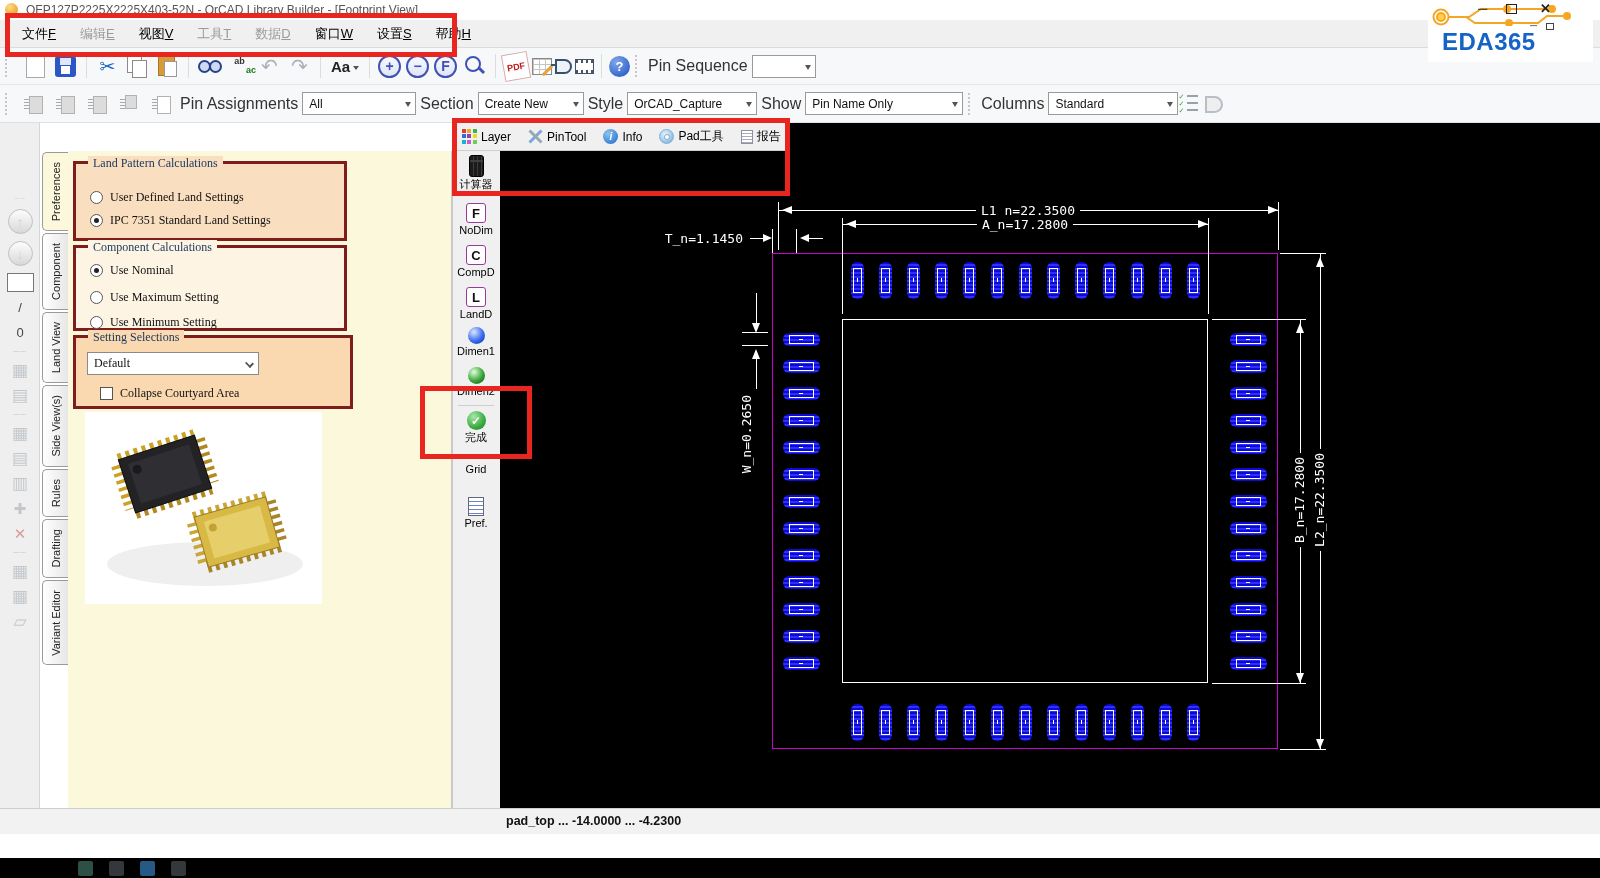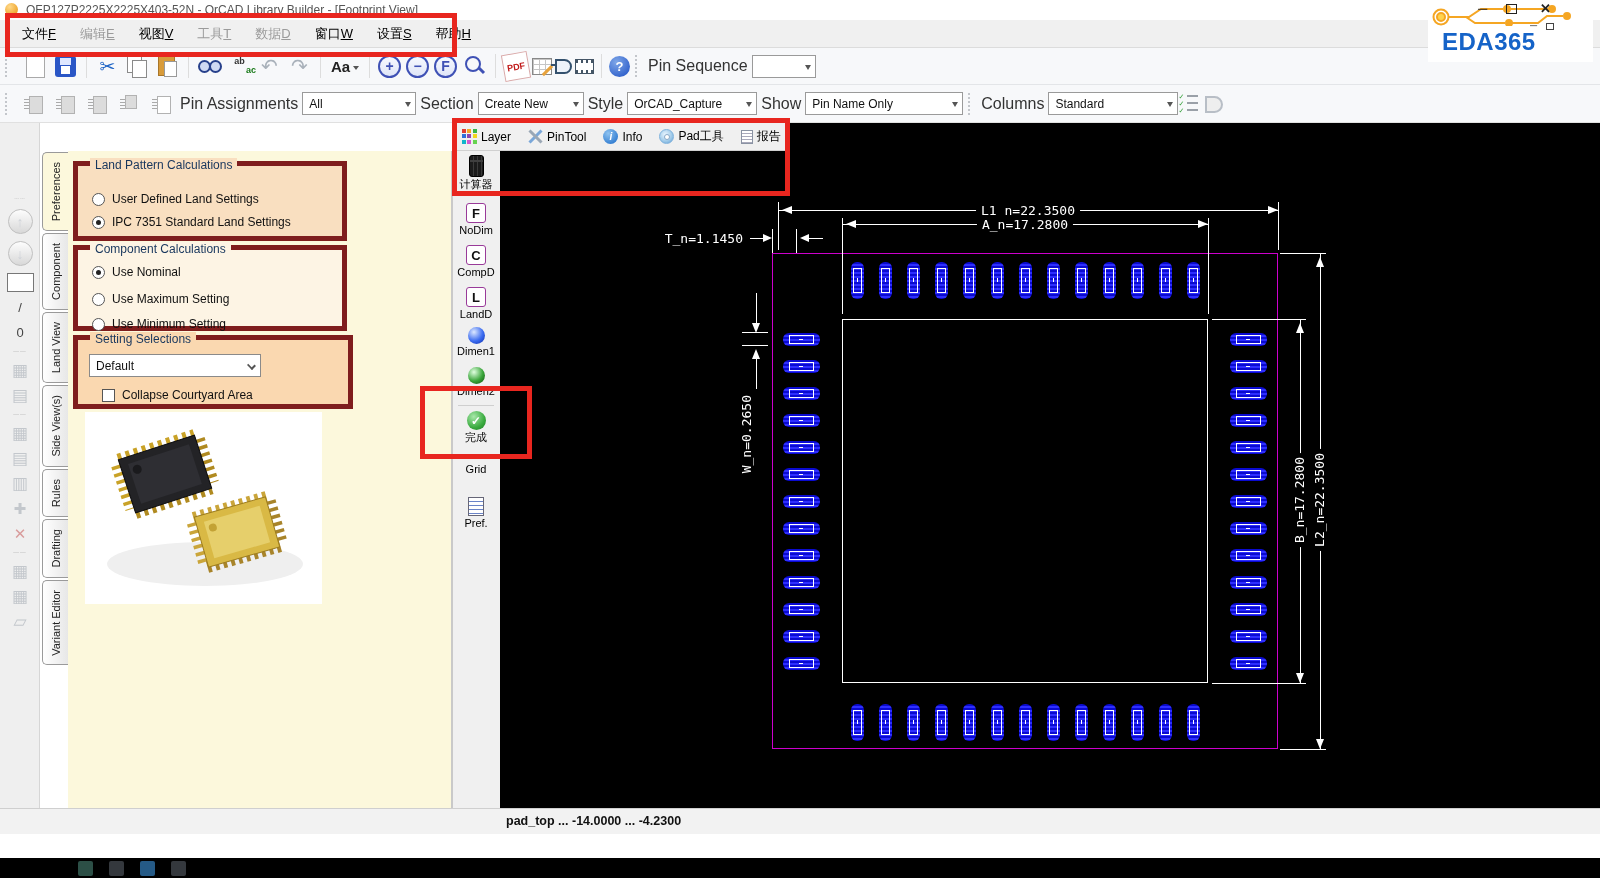--- a/index.html
+++ b/index.html
@@ -117,21 +117,21 @@
   .gi-calc{width:16px;height:14px;background:#fff;border:1px solid #3d5fae;
       background-image:linear-gradient(#7f9ad0 1px,transparent 1px),linear-gradient(90deg,#7f9ad0 1px,transparent 1px);
       background-size:5px 4px;}
   .gi-check{color:#2daa35;font-weight:bold;font-size:15px;}
   #tabs{position:absolute;left:42px;top:152px;width:26px;display:flex;flex-direction:column;gap:2px;}
   .vtab{border:1px solid #9a9a9a;border-right:none;border-radius:5px 0 0 5px;background:linear-gradient(90deg,#fff,#e7e7e7);
         display:flex;align-items:center;justify-content:center;width:26px;}
   .vtab.active{background:#fcf8dc;width:27px;}
   .vtabtxt{writing-mode:vertical-rl;transform:rotate(180deg);font-size:11px;color:#222;padding:9px 0;white-space:nowrap;}
   #pcontent{position:absolute;left:68px;top:151px;width:384px;height:657px;background:#fcf8dc;border-right:1px solid #c9c9c9;}
-  .group{position:absolute;border:5px solid #7f1d1d;}
+  .group{position:absolute;border:3px solid #7f1d1d;font-family:Liberation Serif, serif;}
   .gtitle{position:absolute;top:-8px;left:12px;padding:0 5px;font-size:12px;color:#17365d;background:inherit;white-space:nowrap;}
   .g-land{left:5px;top:10px;width:274px;height:80px;background:#f9dfc0;}
   .g-comp{left:5px;top:94px;width:274px;height:86px;background:#fdf4e4;}
   .g-set{left:5px;top:184px;width:280px;height:74px;background:#fad8b0;}
   .opt{position:absolute;left:14px;display:flex;align-items:center;font-size:12px;color:#111;white-space:nowrap;}
   .radio{width:13px;height:13px;border:1px solid #555;border-radius:50%;background:#fff;position:relative;margin-right:7px;flex:none;}
   .radio.checked::after{content:"";position:absolute;left:3px;top:3px;width:5px;height:5px;border-radius:50%;background:#222;}
   .cbx{width:13px;height:13px;border:1px solid #555;background:#fff;margin-right:7px;flex:none;position:relative;}
   .pdd{position:absolute;background:#fff;border:1px solid #8a8a8a;height:23px;display:flex;align-items:center;
        padding:0 18px 0 6px;font-size:12px;color:#111;}

